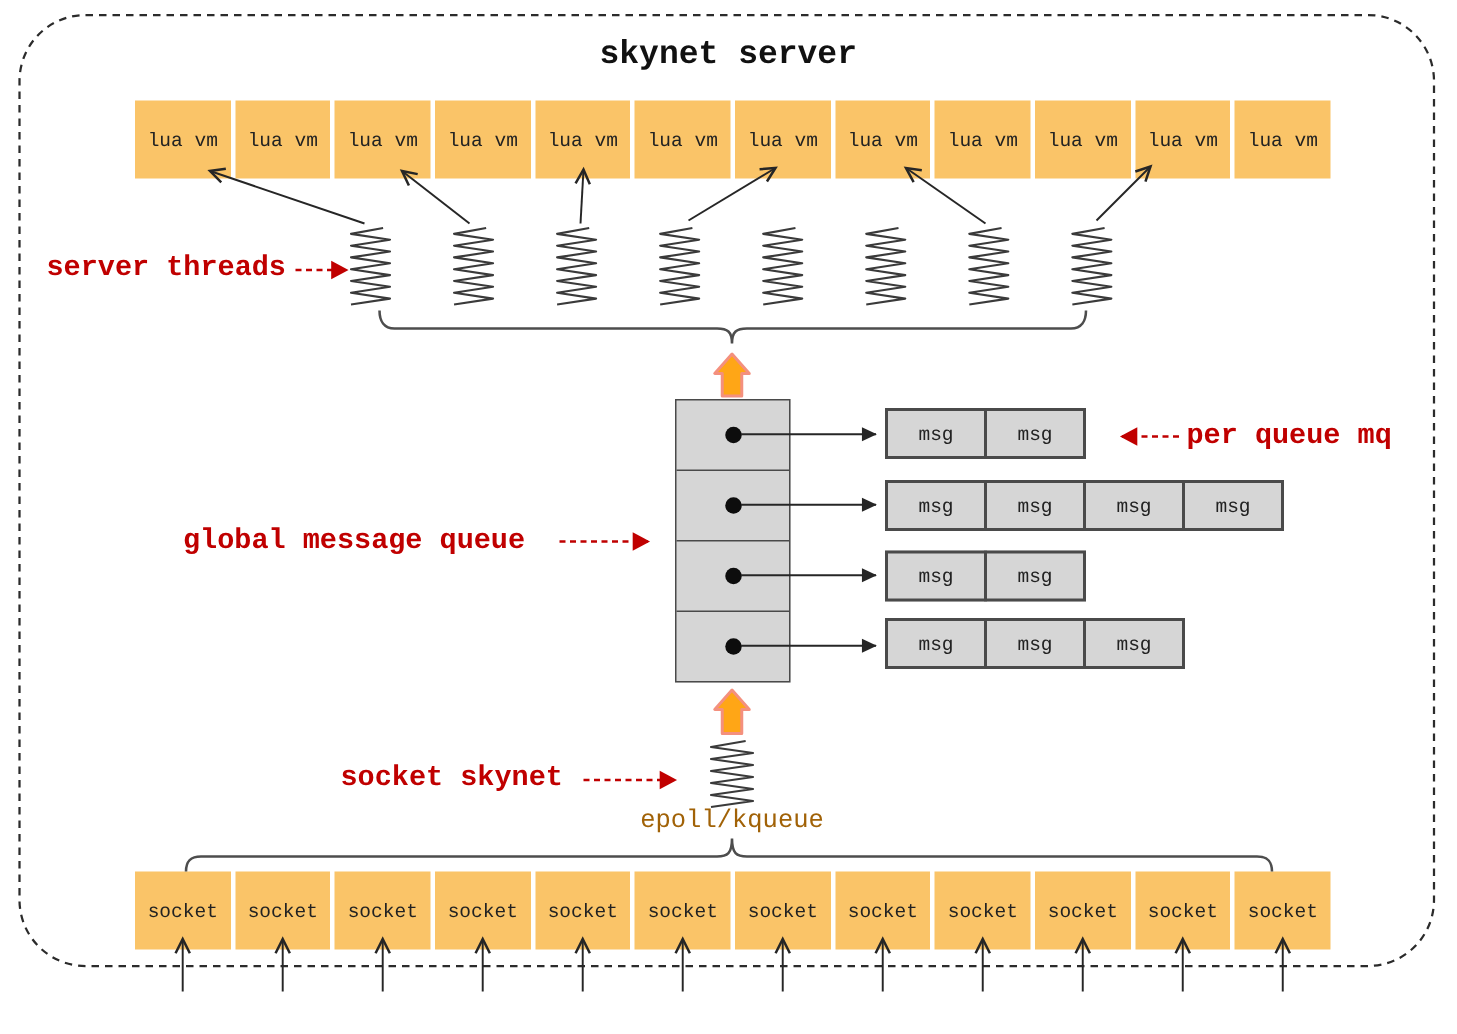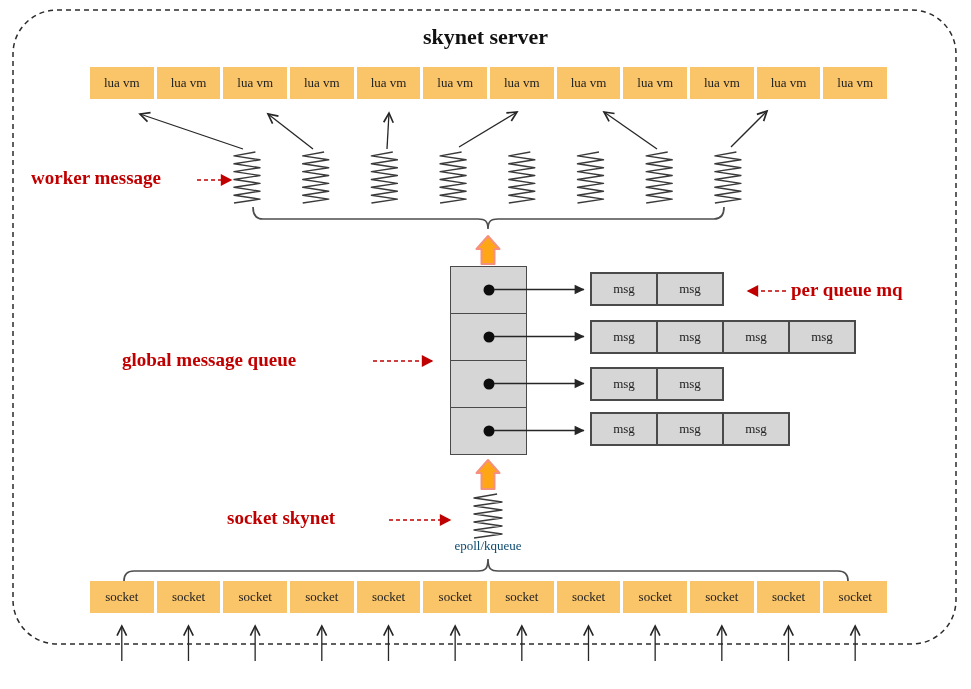--- a/index.html
+++ b/index.html
@@ -1,32 +1,32 @@
 <!DOCTYPE html>
 <html style="--amber: #FAC468; --grayfill: #D6D6D6; --red: #C00000;"><head>
 <meta charset="utf-8">
 <style>
   html,body{margin:0;padding:0;background:#fff;}
   .canvas{position:relative;width:971px;height:689px;background:#fff;
-          font-family:Liberation Serif, serif;overflow:hidden;}
+          font-family:Liberation Mono, monospace;overflow:hidden;}
   #overlay{position:absolute;left:0;top:0;width:971px;height:689px;pointer-events:none;z-index:5;}
   .title{position:absolute;top:24px;left:0;width:971px;text-align:center;
          font-weight:bold;font-size:22px;color:#111;}
-  .hrow{position:absolute;left:90px;width:797px;height:32px;display:flex;gap:3px;}
+  .hrow{position:absolute;left:90px;width:797px;height:52px;display:flex;gap:3px;}
   #luaRow{top:67px;}
   #socketRow{top:581px;}
   .abox{flex:1;background:var(--amber,#FAC468);display:flex;align-items:center;
         justify-content:center;font-size:13px;color:#222;}
   .redlabel{position:absolute;color:var(--red,#C00000);font-weight:bold;font-size:19px;white-space:nowrap;z-index:6;}
   #lblWorker{left:31px;top:167px;}
   #lblGlobal{left:122px;top:349px;}
   #lblPerClient{left:791px;top:279px;}
   #lblSocket{left:227px;top:507px;}
   #lblEpoll{position:absolute;left:388px;top:538px;width:200px;text-align:center;
-            font-size:13px;color:#0c4a6e;z-index:6;}
+            font-size:17px;color:#a16207;z-index:6;}
   #lblClient{position:absolute;left:0;top:660px;width:971px;text-align:center;
              font-weight:bold;font-size:20px;color:#111;z-index:6;}
   .queue{position:absolute;left:450px;top:266px;width:77px;height:189px;
          border:1.6px solid #4a4a4a;background:var(--grayfill,#D6D6D6);
          box-sizing:border-box;display:flex;flex-direction:column;}
   .qcell{flex:1;position:relative;border-bottom:1.6px solid #4a4a4a;}
   .qcell:last-child{border-bottom:none;}
   .dot{position:absolute;left:50%;top:50%;transform:translate(-50%,-50%);
        width:11px;height:11px;border-radius:50%;background:#0d0d0d;}
   .mrow{position:absolute;display:flex;left:590px;}
@@ -127,21 +127,21 @@
       <div class="abox">lua vm</div>
       <div class="abox">lua vm</div>
       <div class="abox">lua vm</div>
       <div class="abox">lua vm</div>
       <div class="abox">lua vm</div>
       <div class="abox">lua vm</div>
       <div class="abox">lua vm</div>
       <div class="abox">lua vm</div>
     </div>
 
-  <div class="redlabel" id="lblWorker">worker message</div>
+  <div class="redlabel" id="lblWorker">server threads</div>
 
   <div class="queue" id="queue">
       <div class="qcell">
         <span class="dot"></span>
       </div>
       <div class="qcell">
         <span class="dot"></span>
       </div>
       <div class="qcell">
         <span class="dot"></span>

